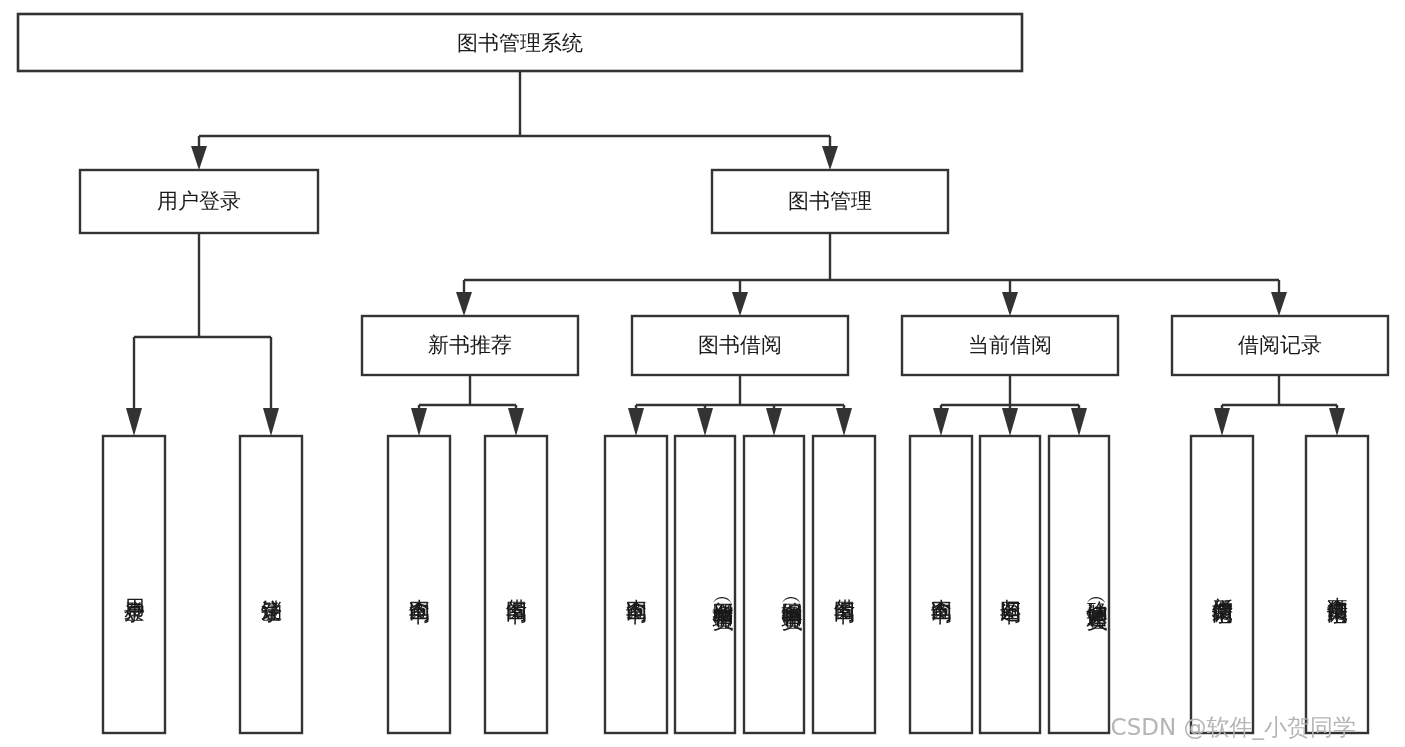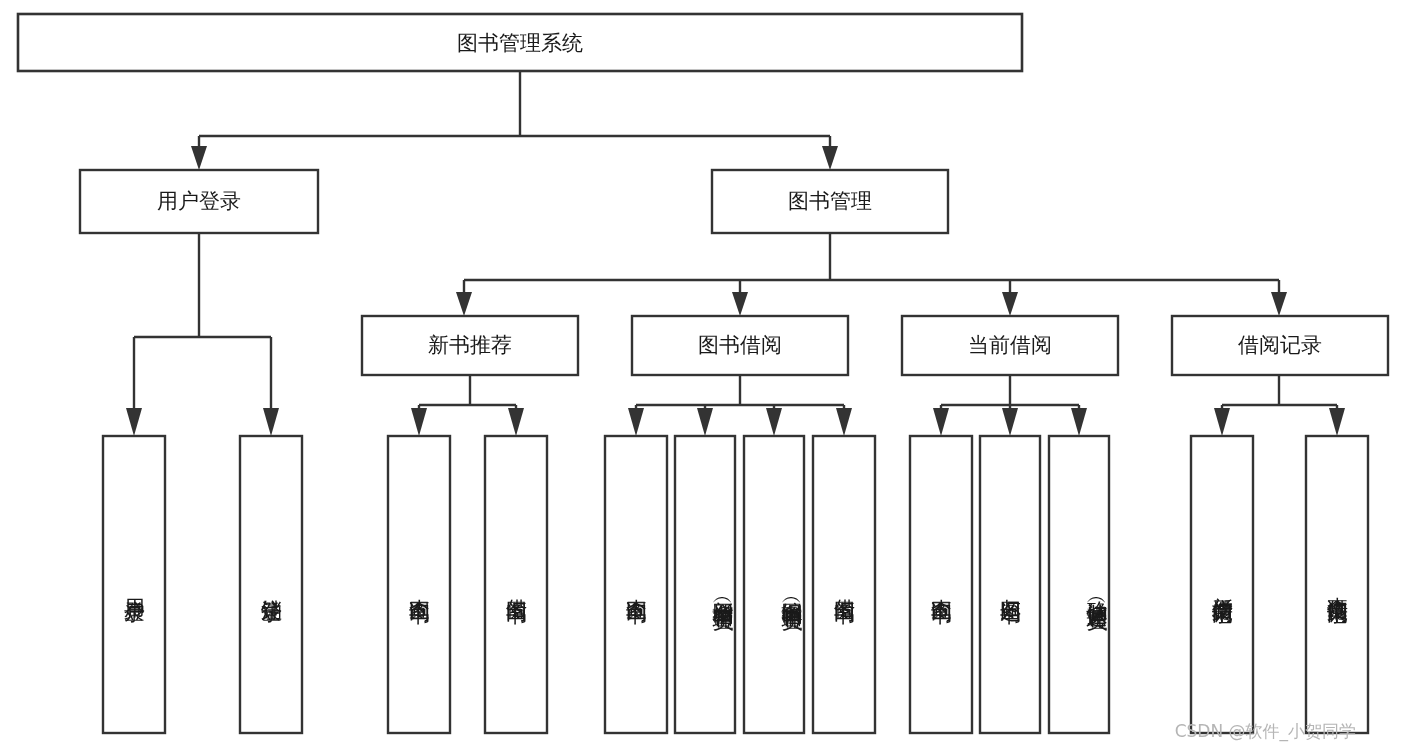--- a/index.html
+++ b/index.html
@@ -69,21 +69,21 @@
     justify-content: center;
     text-align: center;
     white-space: nowrap;
     user-select: none;
   }
   .watermark {
     position: absolute;
     right: 8px;
     bottom: 4px;
     font-family: "DejaVu Sans", "Liberation Sans", sans-serif;
-    font-size: 17px;
+    font-size: 23px;
     color: #b5b5b5;
     white-space: nowrap;
     user-select: none;
   }
 </style>
 </head>
 <body>
 
 <div id="diagram-root">
 

